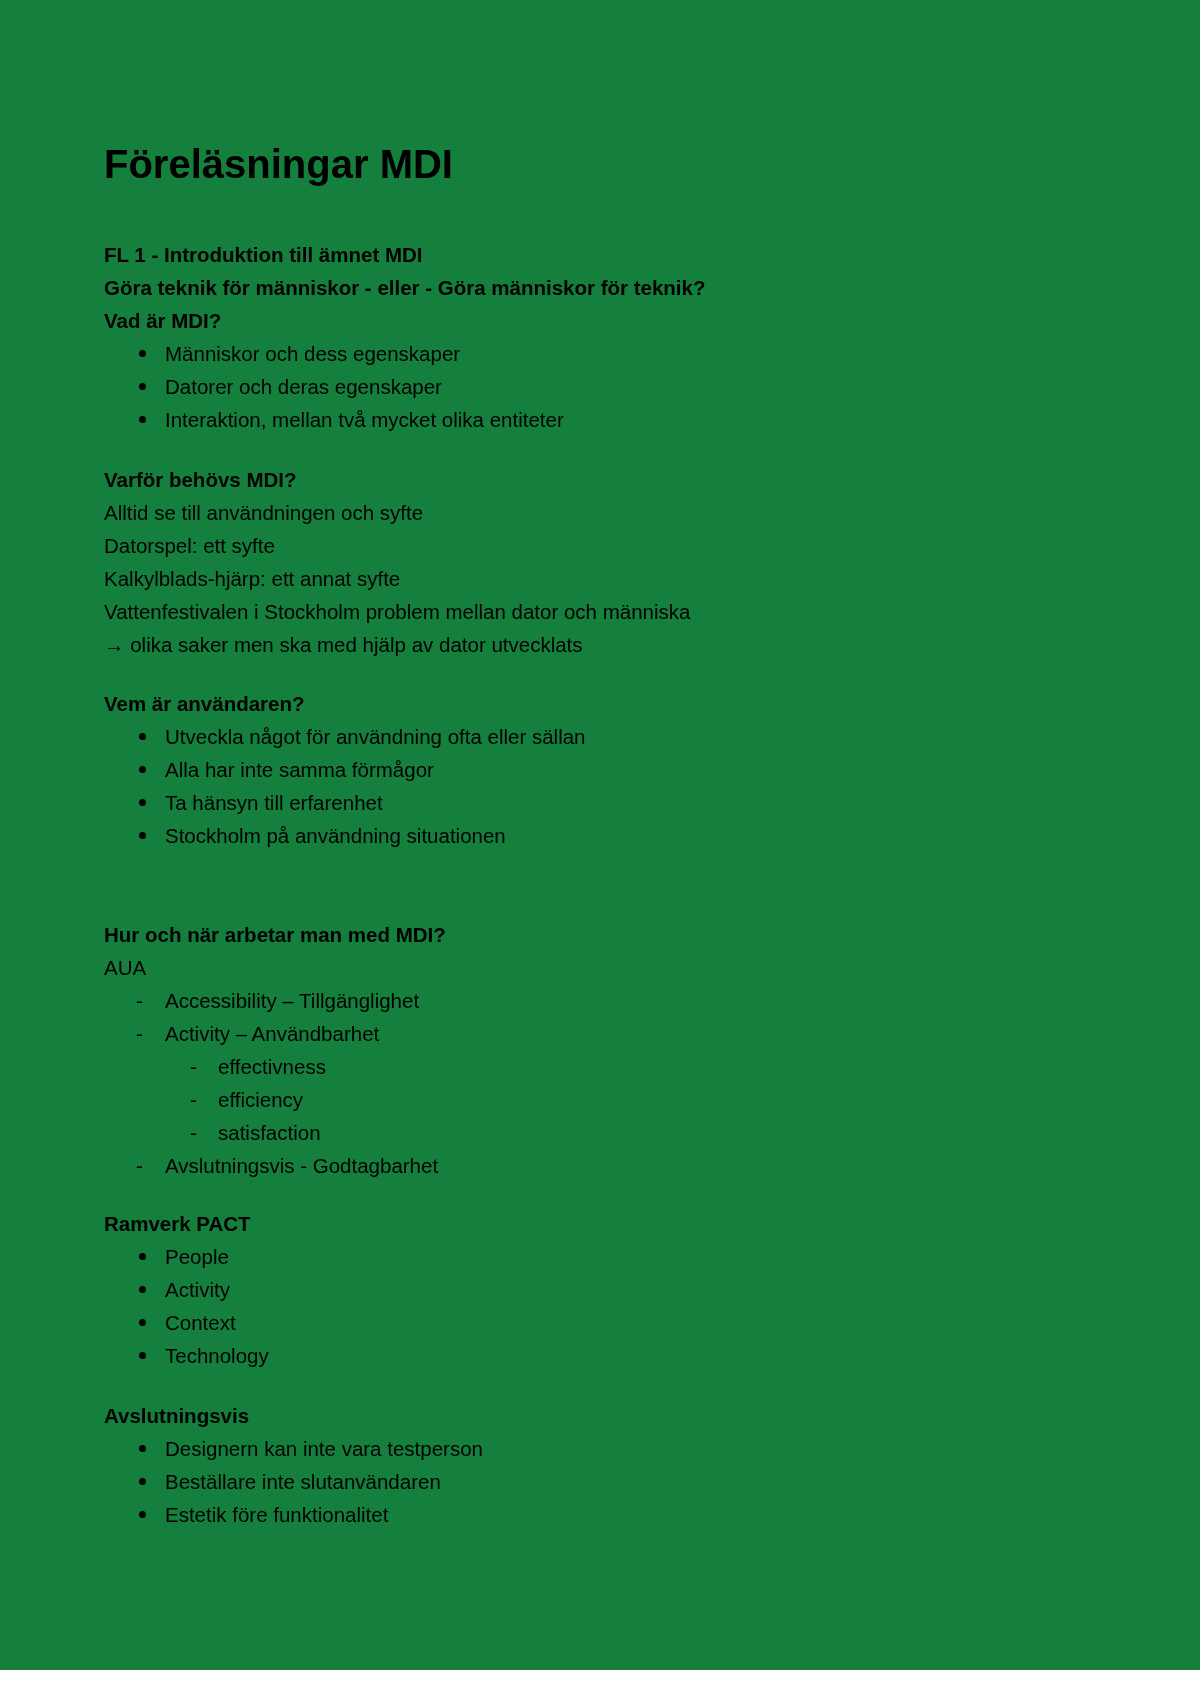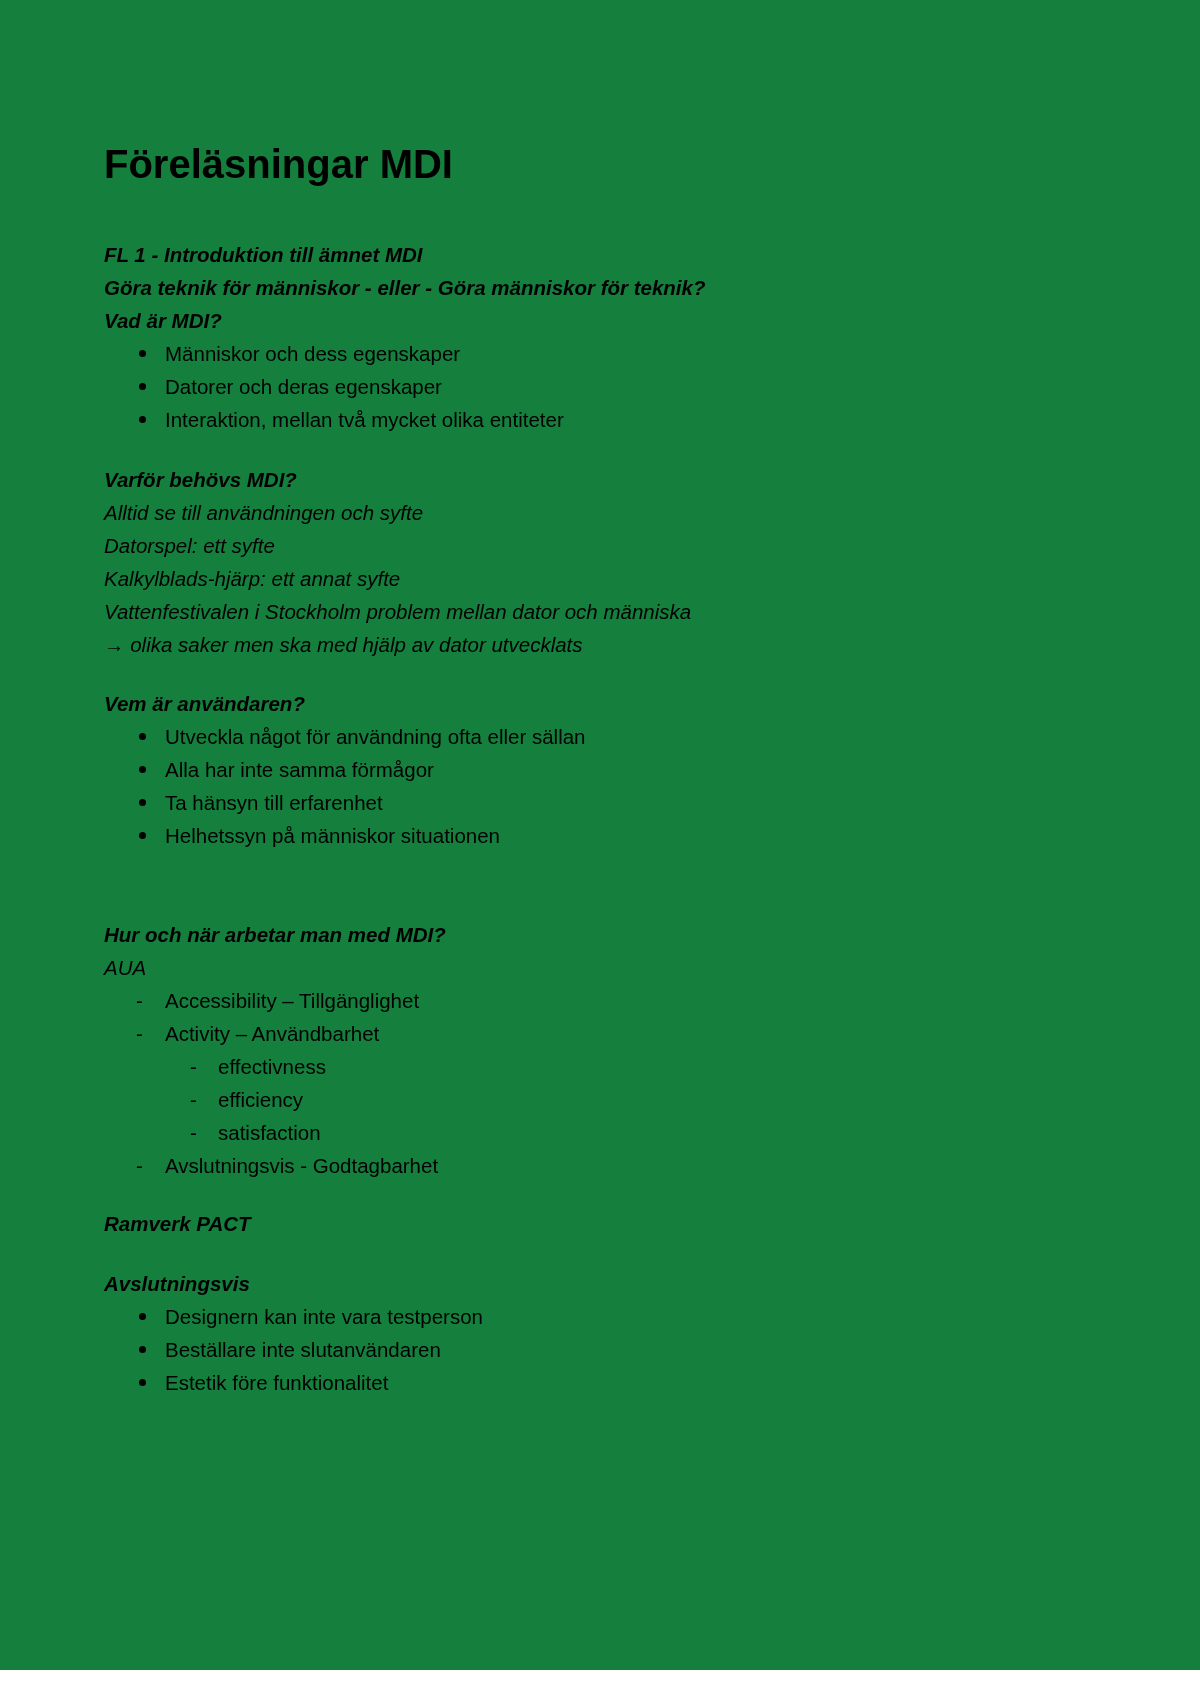--- a/index.html
+++ b/index.html
@@ -14,21 +14,21 @@
     font-size: 20.5px;
     line-height: 33px;
     overflow: hidden;
   }
   h1.doc-title {
     font-size: 40px;
     line-height: 48px;
     font-weight: bold;
     margin: 0 0 50px 0;
   }
-  p { margin: 0; font-style: italic; }
+  p { margin: 0; }
   .b { font-weight: bold; }
   ul.bullets { list-style: none; margin: 0; padding: 0; }
   ul.bullets > li { position: relative; padding-left: 61px; }
   ul.bullets > li::before {
     content: '';
     position: absolute;
     left: 35px;
     top: 13px;
     width: 7px;
     height: 7px;
@@ -71,33 +71,39 @@
   <p>Datorspel: ett syfte</p>
   <p>Kalkylblads-hjärp: ett annat syfte</p>
   <p>Vattenfestivalen i Stockholm problem mellan dator och människa</p>
   <p>→ olika saker men ska med hjälp av dator utvecklats</p>
 
   <p class="b mt-s3">Vem är användaren?</p>
   <ul class="bullets">
     <li>Utveckla något för användning ofta eller sällan</li>
     <li>Alla har inte samma förmågor</li>
     <li>Ta hänsyn till erfarenhet</li>
-    <li>Helhetssyn på människor situationen</li>
+    <li>Stockholm på användning situationen</li>
   </ul>
 
   <p class="b mt-s4">Hur och när arbetar man med MDI?</p>
   <p>AUA</p>
   <div class="dash1"><span class="u">Accessibility </span><span>– Tillgänglighet</span></div>
   <div class="dash1"><span class="u">Activity </span><span>– Användbarhet</span></div>
   <div class="dash2"><span class="u">effectivness</span></div>
   <div class="dash2"><span class="u">efficiency</span></div>
   <div class="dash2"><span class="u">satisfaction</span></div>
   <div class="dash1"><span class="u">Avslutningsvis </span><span>- Godtagbarhet</span></div>
 
   <p class="b mt-s5">Ramverk PACT</p>
+  <ul class="bullets">
+    <li>People</li>
+    <li>Activity</li>
+    <li>Context</li>
+    <li>Technology</li>
+  </ul>
 
   <p class="b mt-s6">Avslutningsvis</p>
   <ul class="bullets">
     <li>Designern kan inte vara testperson</li>
     <li>Beställare inte slutanvändaren</li>
     <li>Estetik före funktionalitet</li>
   </ul>
 
 </div>
 

